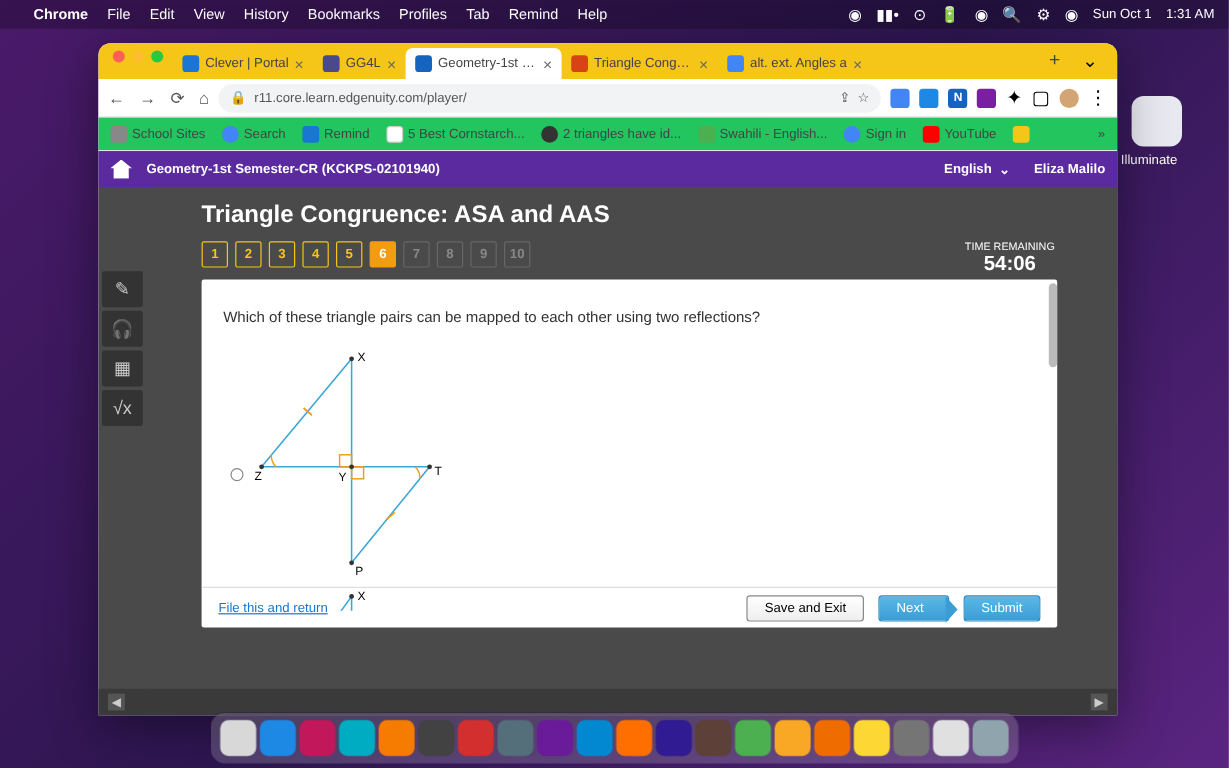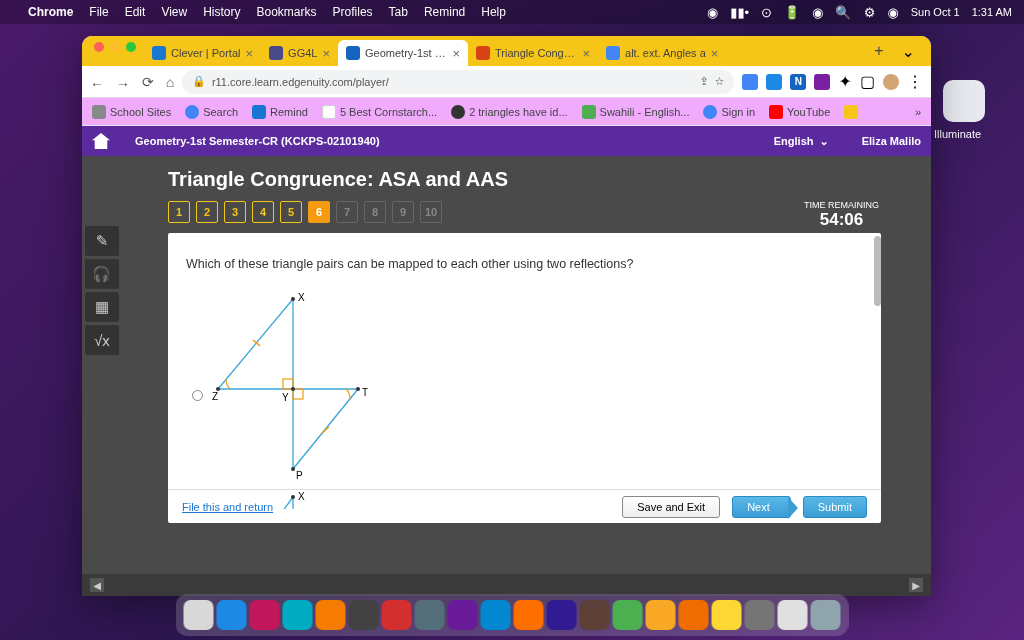--- a/index.html
+++ b/index.html
@@ -34,27 +34,27 @@
 .tabexpand { padding: 0 8px; align-self: center; }
 
 
 .addrbar { height: 32px; background: #fff; display: flex; align-items: center; padding: 0 8px; gap: 8px; border-bottom: 1px solid #ddd; }
 .addrbar .nav { display: flex; gap: 12px; color: #555; font-size: 14px; }
 .addrbar .url { flex: 1; background: #f1f3f4; border-radius: 14px; height: 24px; display: flex; align-items: center; padding: 0 10px; font-size: 11px; color: #555; gap: 6px; }
 .addrbar .ext { display: flex; gap: 8px; align-items: center; }
 .addrbar .ext .x { width: 16px; height: 16px; border-radius: 3px; }
 
 
-.bkbar { height: 28px; background: #f0abfc; display: flex; align-items: center; padding: 0 10px; gap: 14px; font-size: 11px; color: #444; border-bottom: 1px solid #e5e5e5; }
+.bkbar { height: 28px; background: #22c55e; display: flex; align-items: center; padding: 0 10px; gap: 14px; font-size: 11px; color: #444; border-bottom: 1px solid #e5e5e5; }
 .bk { display: flex; align-items: center; gap: 4px; }
 .bk .bi { width: 14px; height: 14px; border-radius: 3px; flex-shrink: 0; }
 
 
 .edg { position: absolute; top: 90px; left: 0; right: 0; bottom: 0; background: #4a4a4a; }
-.edg-hdr { height: 30px; background: #5a2a9e; display: flex; align-items: center; padding: 0 10px; color: #fff; font-size: 11px; gap: 13px; }
+.edg-hdr { height: 30px; background: #5a2a9e; display: flex; align-items: center; padding: 0 10px; color: #fff; font-size: 11px; }
 .edg-hdr .home { width: 18px; height: 16px; background: #fff; clip-path: polygon(50% 0, 100% 45%, 85% 45%, 85% 100%, 15% 100%, 15% 45%, 0 45%); margin-right: 12px; }
 .edg-hdr .crs { font-weight: bold; }
 .edg-hdr .lang { margin-left: auto; display: flex; align-items: center; gap: 6px; font-weight: bold; }
 .edg-hdr .user { margin-left: 20px; font-weight: bold; }
 
 .edg-body { position: absolute; top: 30px; left: 0; right: 0; bottom: 0; display: flex; }
 .toolcol { width: 40px; background: #4a4a4a; padding-top: 70px; }
 .toolcol .tool { width: 34px; height: 30px; background: #333; margin: 0 auto 3px; display: flex; align-items: center; justify-content: center; color: #ccc; font-size: 15px; border-radius: 2px; }
 
 .maincol { flex: 1; padding: 12px 50px 0 46px; position: relative; }

